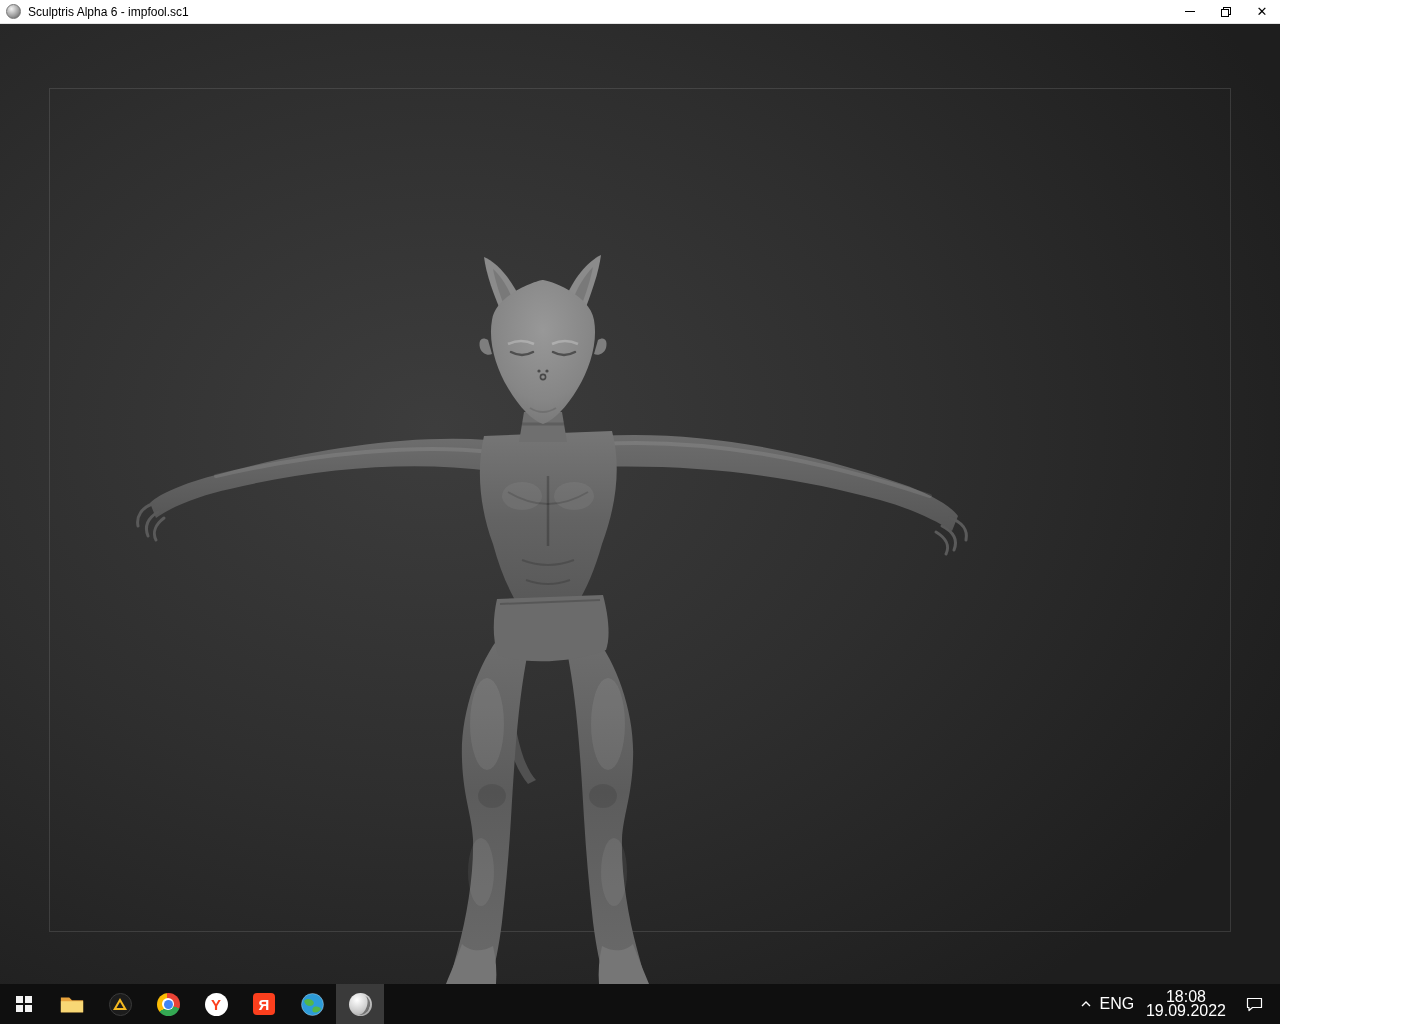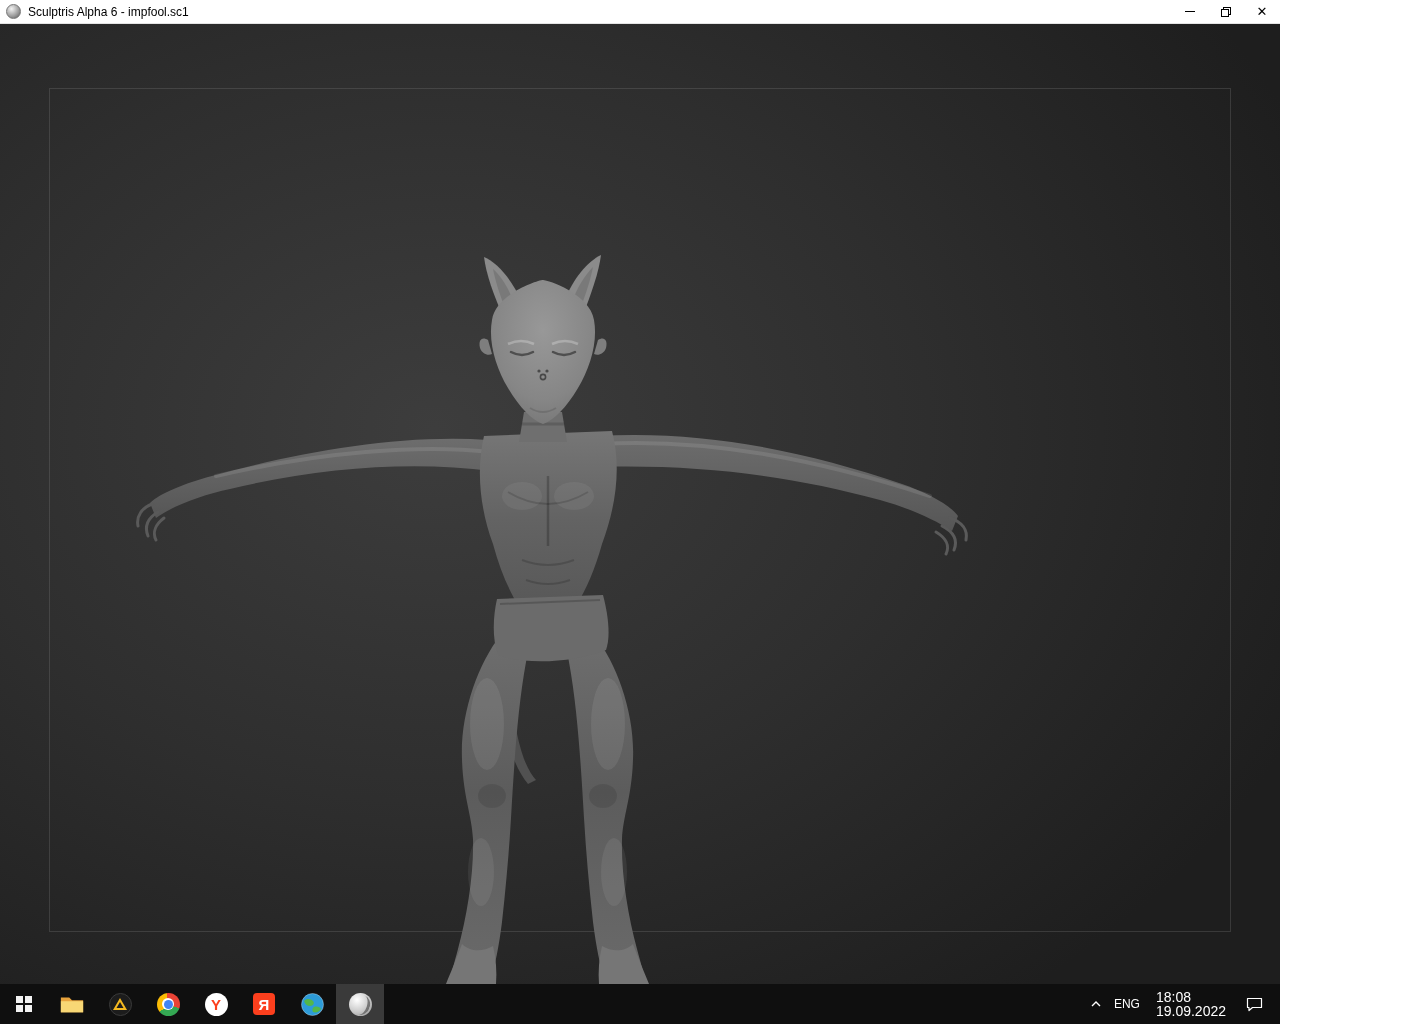--- a/index.html
+++ b/index.html
@@ -120,27 +120,27 @@
   }
   
   .tray {
     margin-left: auto;
     display: flex; align-items: center;
     height: 40px;
     padding-right: 8px;
   }
   .tray-chevron { width: 24px; height: 40px; display: flex; align-items: center; justify-content: center; }
   .tray-lang {
-    color: #fff; font-size: 12px;
+    color: #fff; font-size: 16px;
     width: 38px; text-align: center;
     height: 40px; line-height: 40px;
   }
   .tray-clock {
-    color: #fff; font-size: 14px;
-    text-align: left; line-height: 14px;
+    color: #fff; font-size: 16px;
+    text-align: center; line-height: 14px;
     padding: 0 10px;
   }
   .tray-notif { width: 36px; height: 40px; display: flex; align-items: center; justify-content: center; }
 </style>
 </head>
 <body>
 
 <div class="app-window">
 
   <div class="titlebar">

